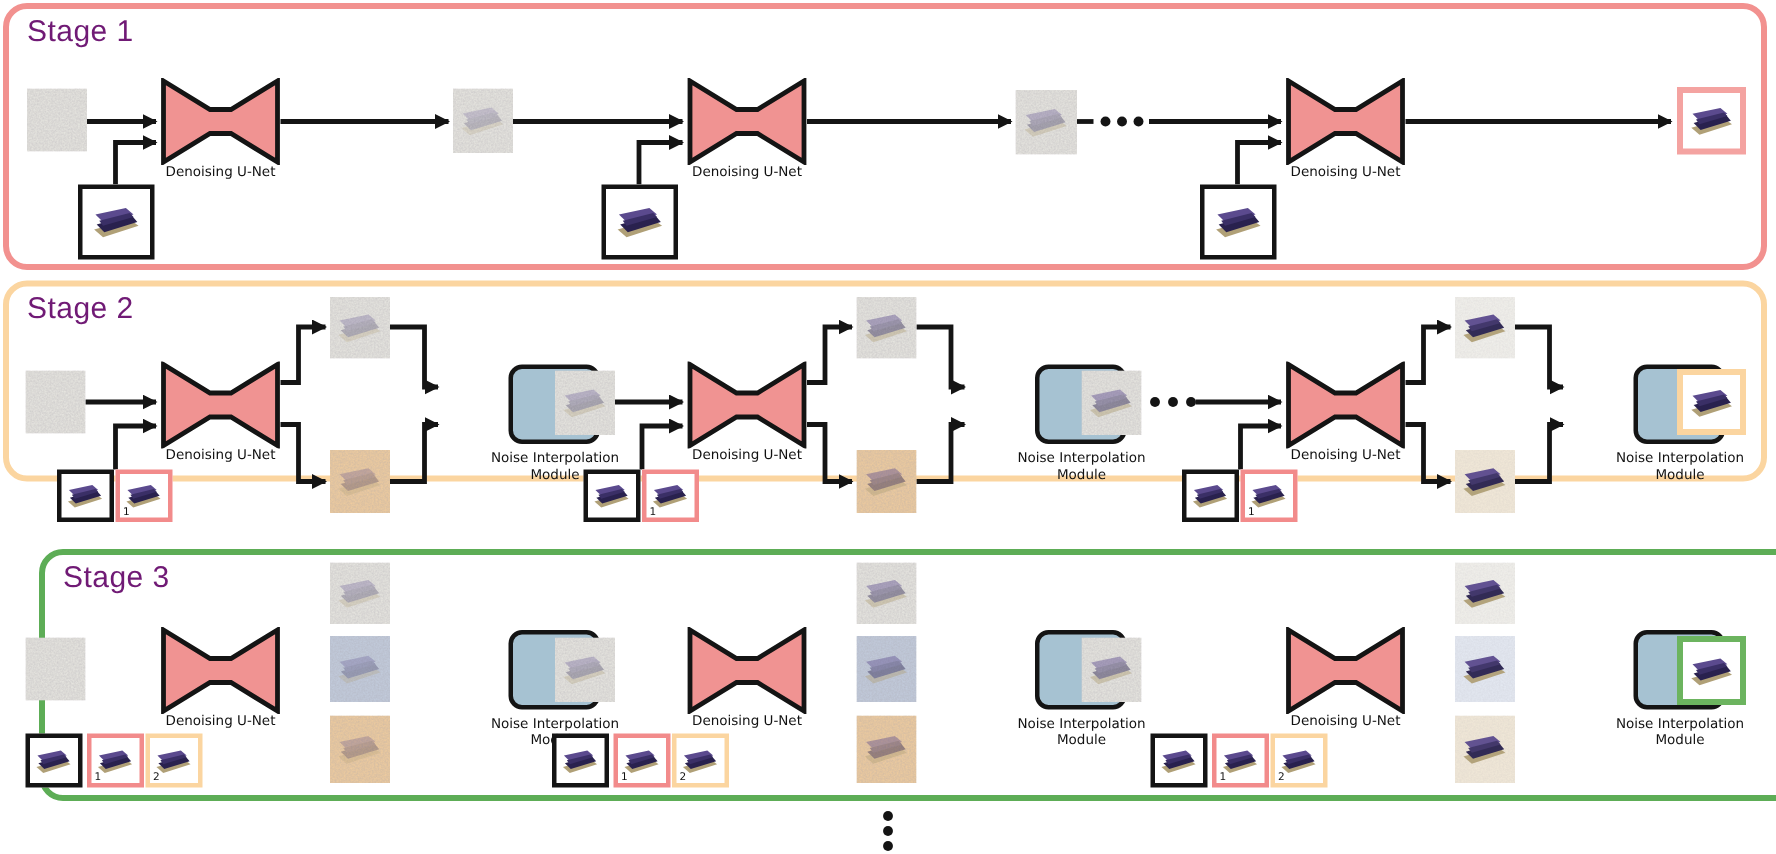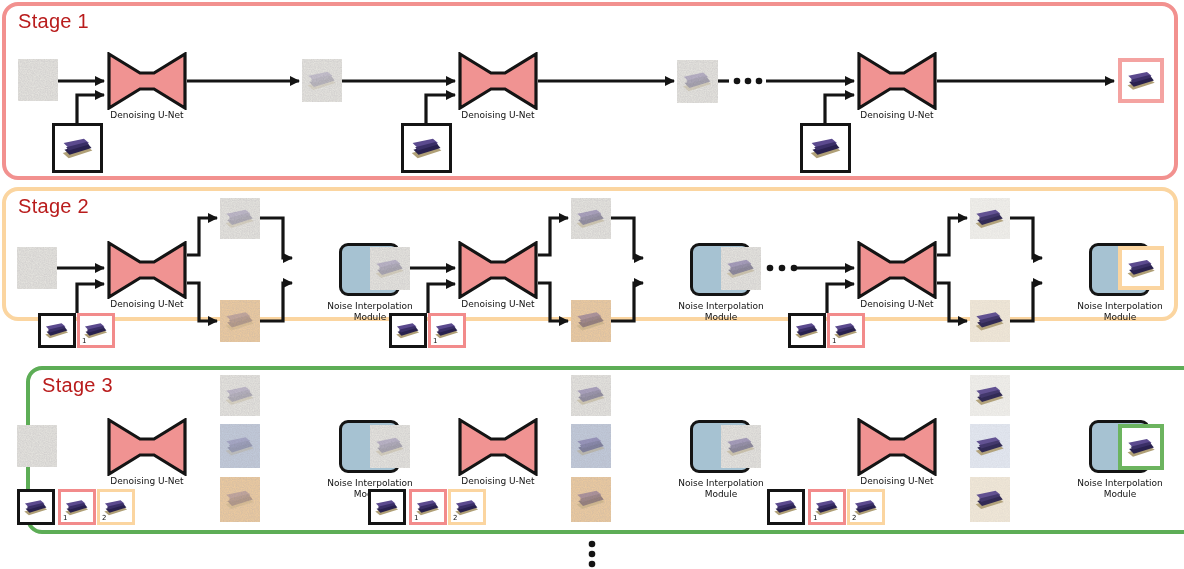--- a/index.html
+++ b/index.html
@@ -4,21 +4,21 @@
 <style>
   html,body{margin:0;padding:0;background:#ffffff;}
   .canvas{position:relative;width:1184px;height:569px;background:#fff;
           font-family:"Liberation Sans",sans-serif;overflow:hidden;}
   .panel{position:absolute;left:2px;width:1176px;background:#fff;border:4px solid #ccc;
          border-radius:16px;box-sizing:border-box;}
   #panel0{top:2px;height:178px;}
   #panel1{top:187px;height:134px;}
   #panel2{top:366px;height:168px;margin-left:24px;}
   .stageLabel{position:absolute;left:12px;top:4px;margin:0;font-size:20px;font-weight:500;
-              color:#b91c1c;letter-spacing:.3px;}
+              color:#701a75;letter-spacing:.3px;}
   .tile{position:absolute;line-height:0;}
   .unet{position:absolute;}
   .smallLabel{position:absolute;font-family:"DejaVu Sans",sans-serif;font-size:9px;
               color:#111;text-align:center;line-height:11px;white-space:nowrap;}
   .cond{position:absolute;background:#fff;box-sizing:border-box;border:3px solid #141414;
         display:flex;align-items:center;justify-content:center;}
   .sub{position:absolute;left:2px;bottom:0px;font-size:7px;font-family:"DejaVu Sans",sans-serif;color:#111;}
   .nim{position:absolute;box-sizing:border-box;border:3.5px solid #141414;border-radius:9px;margin-left:44px;}
   .final{position:absolute;box-sizing:border-box;background:#fff;border:4px solid #ccc;
          display:flex;align-items:center;justify-content:center;}

